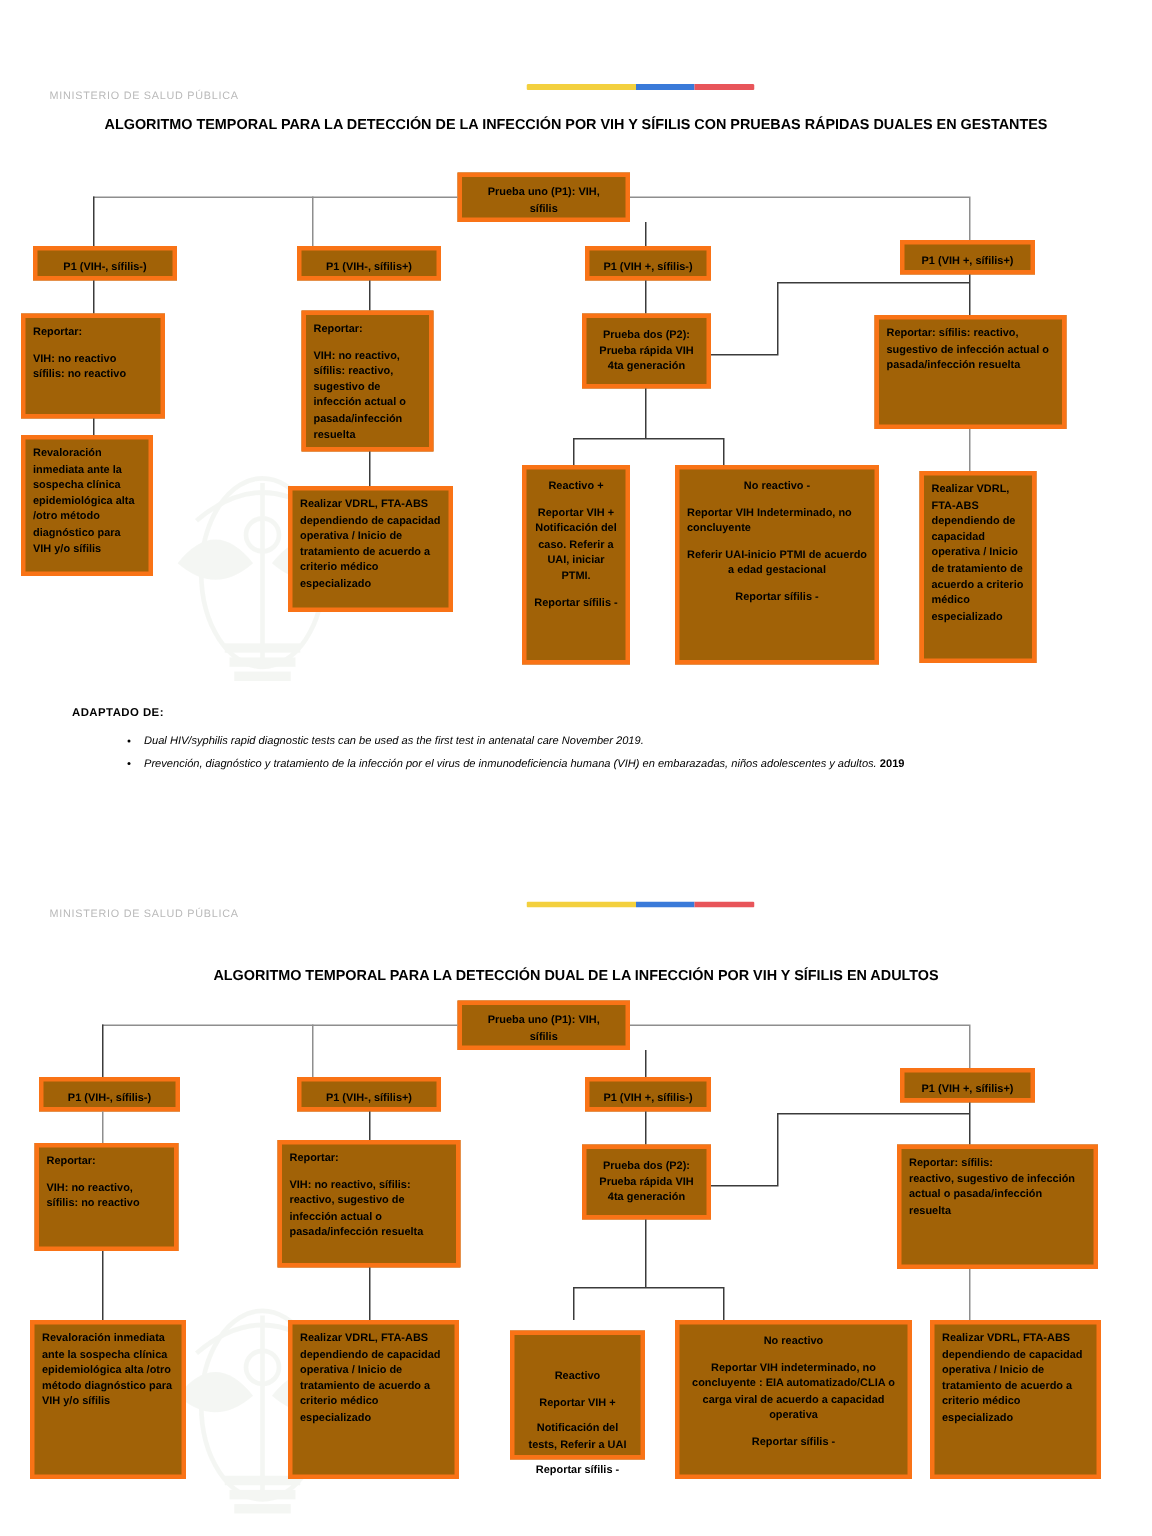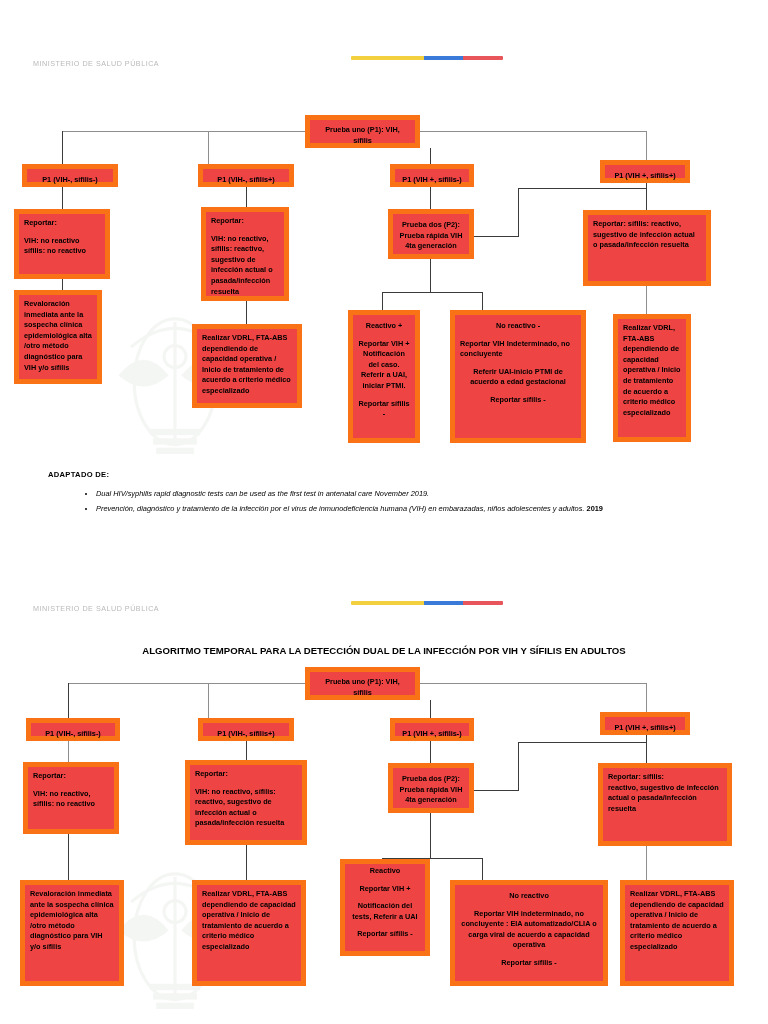--- a/index.html
+++ b/index.html
@@ -22,21 +22,21 @@
   .flag .r{flex:0 0 26%;background:#e8555a;}
 
   .algo-title{
     position:absolute;text-align:center;font-weight:bold;
     font-size:9.6px;line-height:14px;color:#000;
   }
 
   
   .box{
     position:absolute;box-sizing:border-box;
-    border:5px solid #f97316;background:#ef4444;
+    border:3px solid #f97316;background:#a16207;
     font-size:7.3px;line-height:10.6px;color:#000;
     padding:4px 5px;font-weight:bold;
   }
   .box.center{text-align:center;}
   .box.lead{text-align:left;}
   .box p{margin:0 0 7px 0;}
   .box p:last-child{margin-bottom:0;}
   .box.tight p{margin-bottom:0;}
 
   
@@ -87,20 +87,21 @@
     <circle cx="50" cy="36" r="7" fill="none" stroke="#4a6b3a" stroke-width="2"></circle>
   </svg>
 
   <div class="ministry" style="left:33px;top:59px;">MINISTERIO DE SALUD PÚBLICA</div>
   <div class="flag" style="left:351px;top:56px;width:152px;">
     <i class="y"></i>
     <i class="b"></i>
     <i class="r"></i>
   </div>
 
+  <div class="algo-title" style="left:60px;top:77px;width:648px;">ALGORITMO TEMPORAL PARA LA DETECCIÓN  DE LA INFECCIÓN POR VIH Y SÍFILIS  CON PRUEBAS RÁPIDAS DUALES EN GESTANTES</div>
 
   <div class="box center" style="left:305px;top:115px;width:115px;height:33px;padding-top:5px;">
     <p class="nm" style="margin:0">Prueba uno (P1): VIH,</p>
     <p style="margin:0">sífilis</p>
   </div>
 
   <div class="ln lnh soft" style="left:62px;top:131px;width:243px;"></div>
   <div class="ln lnh soft" style="left:420px;top:131px;width:226px;"></div>
   <div class="ln lnv" style="left:62px;top:131px;height:33px;"></div>
   <div class="ln lnv soft" style="left:208px;top:131px;height:33px;"></div>
@@ -218,21 +219,21 @@
   </div>
   <div class="ln lnv" style="left:518px;top:742px;height:48px;"></div>
   <div class="ln lnh" style="left:474px;top:790px;width:45px;"></div>
   <div class="ln lnh" style="left:518px;top:742px;width:128px;"></div>
 
   <div class="ln lnv" style="left:430px;top:813px;height:45px;"></div>
   <div class="ln lnh" style="left:382px;top:858px;width:100px;"></div>
   <div class="ln lnv" style="left:382px;top:858px;height:22px;"></div>
   <div class="ln lnv" style="left:482px;top:858px;height:22px;"></div>
 
-  <div class="box center" style="left:340px;top:859px;width:90px;height:97px;padding-top:2px;">
+  <div class="box center" style="left:340px;top:887px;width:90px;height:86px;padding-top:22px;">
     <p>Reactivo</p>
     <p>Reportar VIH +</p>
     <p>Notificación del tests, Referir a UAI</p>
     <p>Reportar sífilis -</p>
   </div>
 
   <div class="box center" style="left:450px;top:880px;width:158px;height:106px;padding-top:6px;">
     <p>No reactivo</p>
     <p>Reportar VIH indeterminado,  no concluyente : EIA automatizado/CLIA o carga viral de acuerdo a capacidad operativa</p>
     <p>Reportar sífilis -</p>

